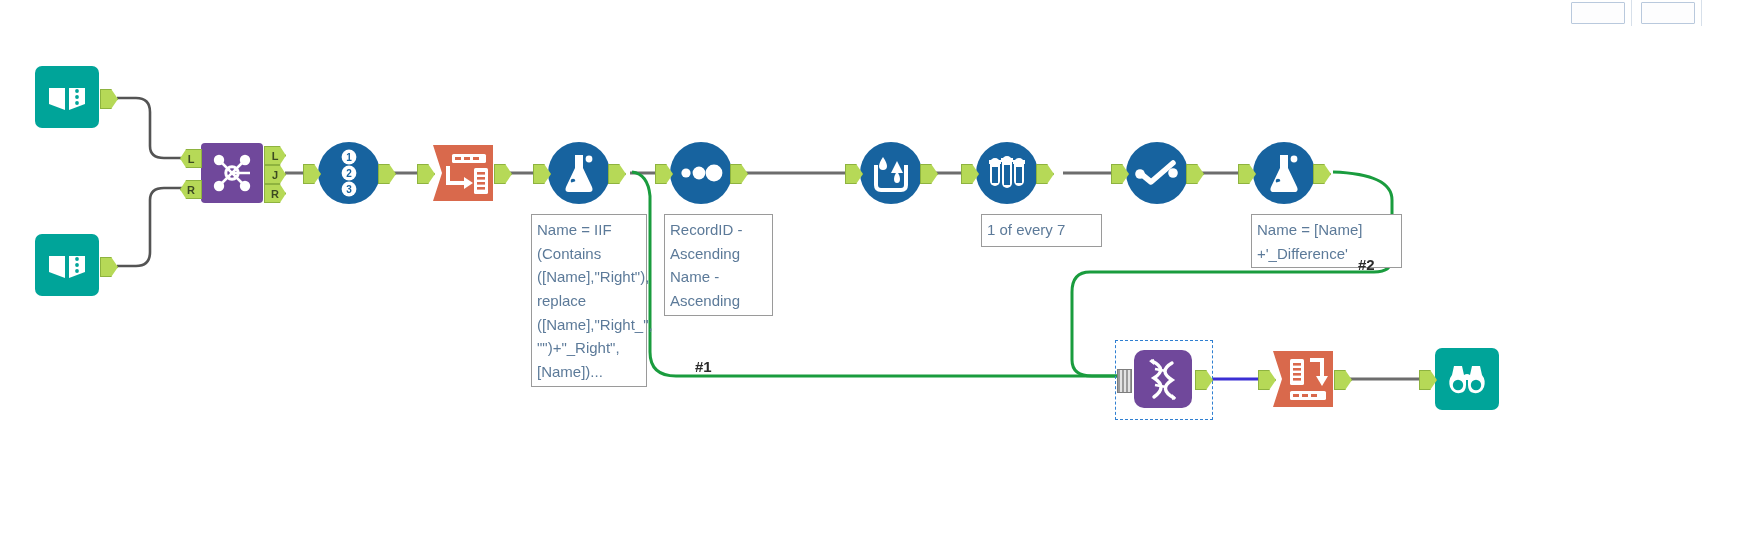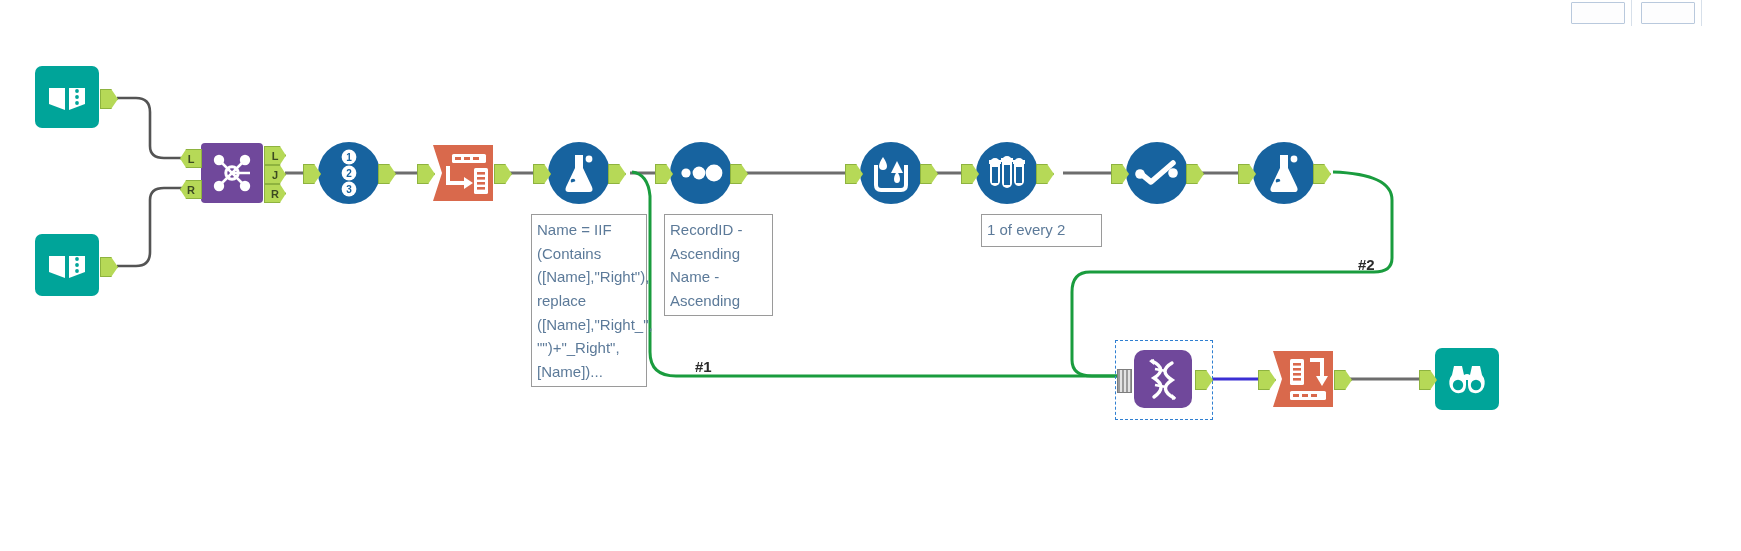--- a/index.html
+++ b/index.html
@@ -333,19 +333,21 @@
 ([Name],"Right_",
 "")+"_Right",
 [Name])...</div>
 
   <div class="anno" style="left:664px;top:214px;width:98px;">RecordID -
 Ascending
 Name -
 Ascending</div>
 
 
-  <div class="anno" style="left:981px;top:214px;width:110px;height:26px;">1 of every 2</div>
-
+  <div class="anno" style="left:981px;top:214px;width:110px;height:26px;">1 of every 7</div>
+
+  <div class="anno" style="left:1251px;top:214px;width:140px;">Name = [Name]
++'_Difference'</div>
 
   <div class="conn-num" style="left:695px;top:358px;">#1</div>
   <div class="conn-num" style="left:1358px;top:256px;">#2</div>
 
 </div>
 
 </body></html>

